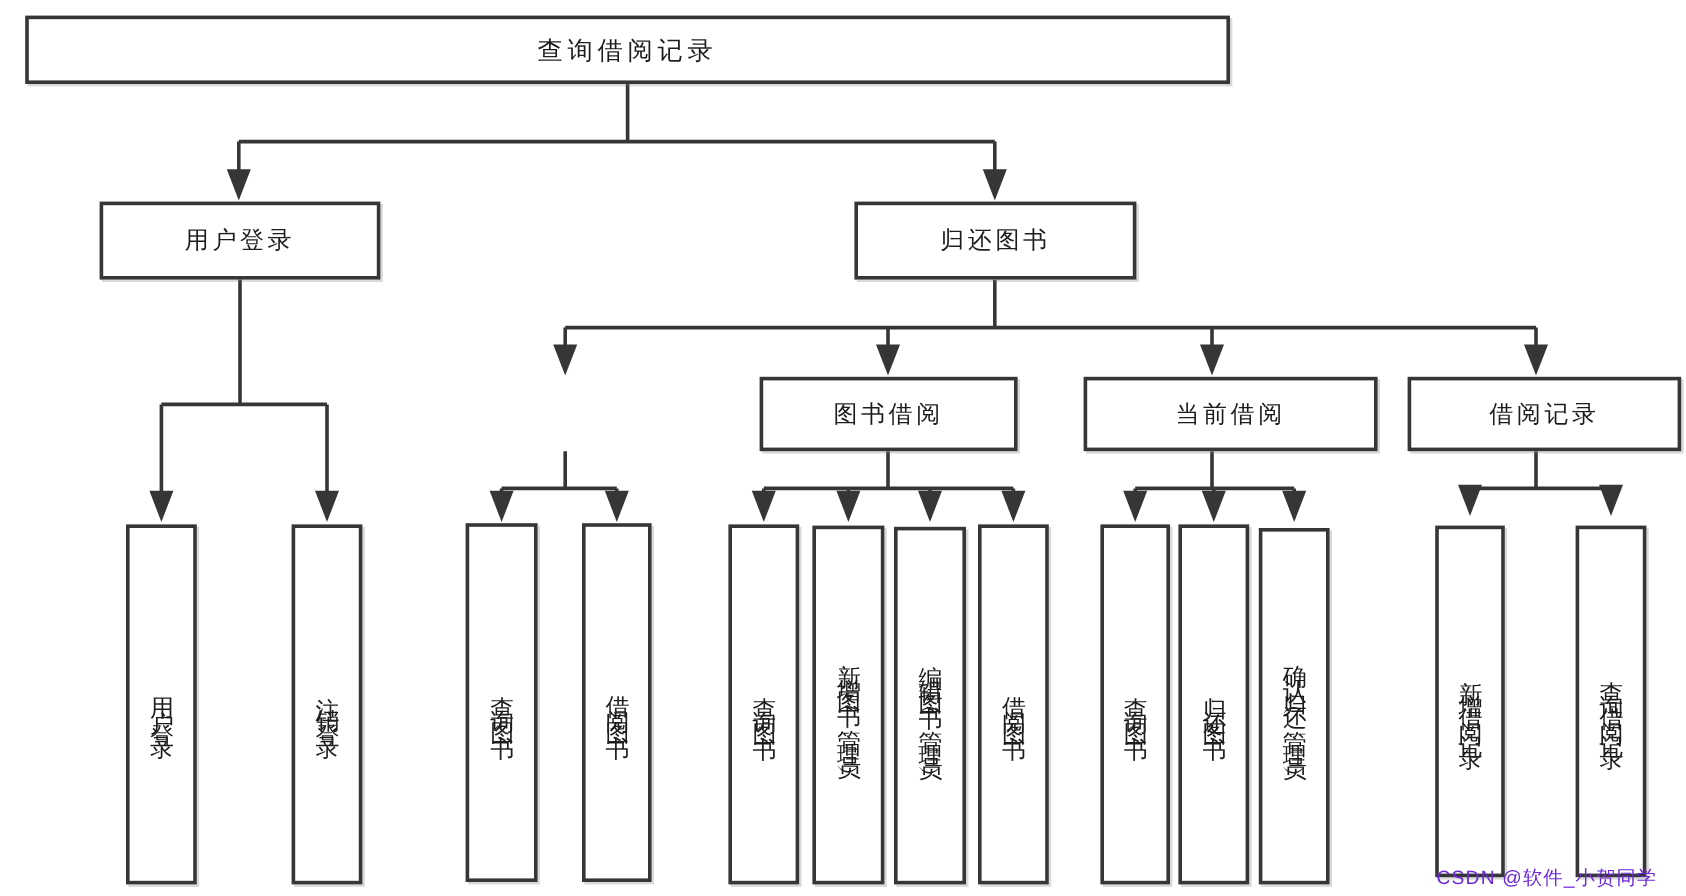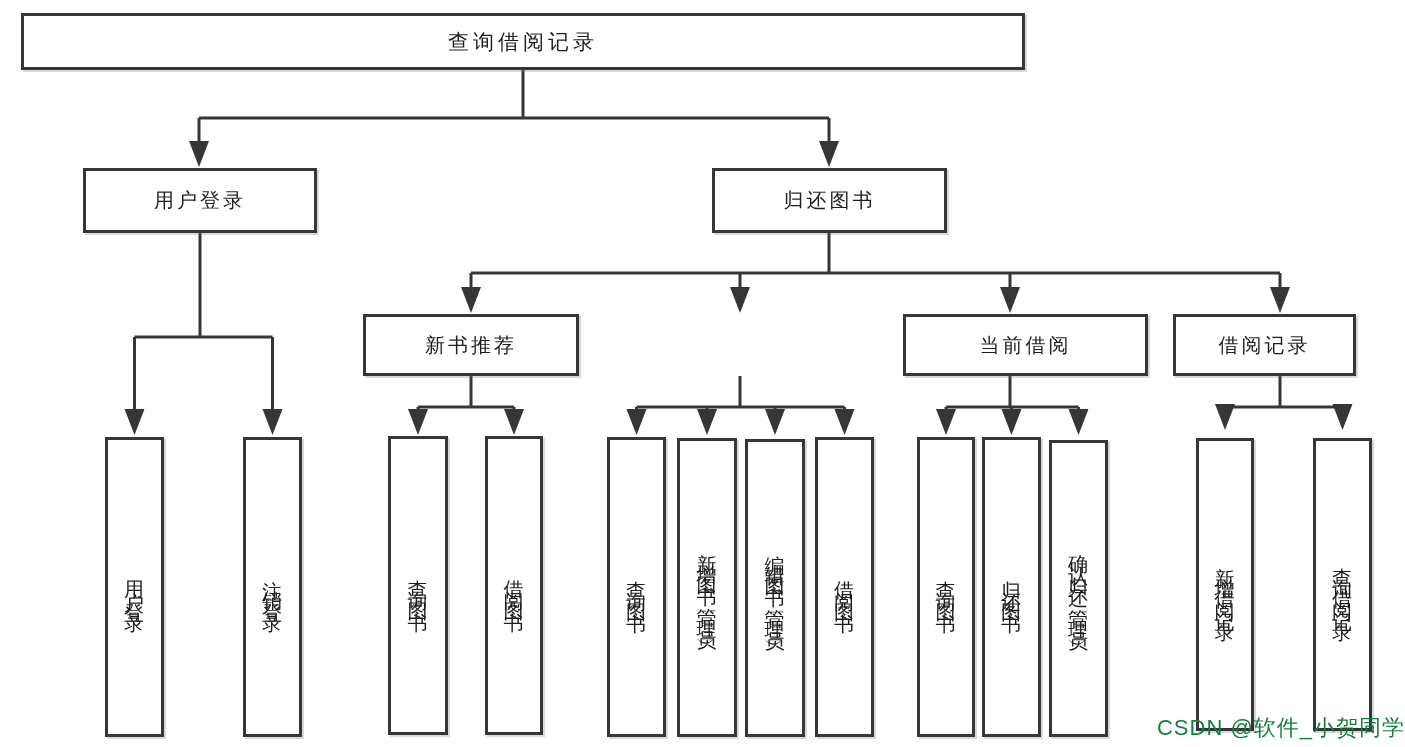--- a/index.html
+++ b/index.html
@@ -25,23 +25,23 @@
   .v-node span{
     writing-mode:vertical-rl;
     text-orientation:mixed;
     font-size:20px;
     line-height:1.1;
     letter-spacing:11px;
     white-space:nowrap;
   }
   .watermark{
     position:absolute;
-    right:0;bottom:4px;
-    font-size:22px;
-    color:#15803d;
+    right:24px;bottom:4px;
+    font-size:16px;
+    color:#6d28d9;
     letter-spacing:1px;
     white-space:nowrap;
     pointer-events:none;
   }
 </style>
 </head>
 <body>
 
 <div class="canvas">
 
@@ -91,27 +91,27 @@
     <span>查询借阅记录</span>
   </div>
 
   <div class="node h-node" style="left:83px;top:168px;width:234px;height:65px;">
     <span>用户登录</span>
   </div>
   <div class="node h-node" style="left:712px;top:168px;width:235px;height:65px;">
     <span>归还图书</span>
   </div>
 
-  <div class="node h-node" style="left:363px;top:314px;width:216px;height:62px;">
-    <span>新书推荐</span>
+  <div class="node h-node" style="left:633px;top:314px;width:215px;height:62px;">
+    <span>图书借阅</span>
   </div>
   <div class="node h-node" style="left:903px;top:314px;width:245px;height:62px;">
     <span>当前借阅</span>
   </div>
-  <div class="node h-node" style="left:1173px;top:314px;width:183px;height:62px;">
+  <div class="node h-node" style="left:1173px;top:314px;width:228px;height:62px;">
     <span>借阅记录</span>
   </div>
 
   <div class="node v-node" style="left:105px;top:437px;width:59px;height:300px;">
     <span>用户登录</span>
   </div>
   <div class="node v-node" style="left:243px;top:437px;width:59px;height:300px;">
     <span>注销登录</span>
   </div>
 

